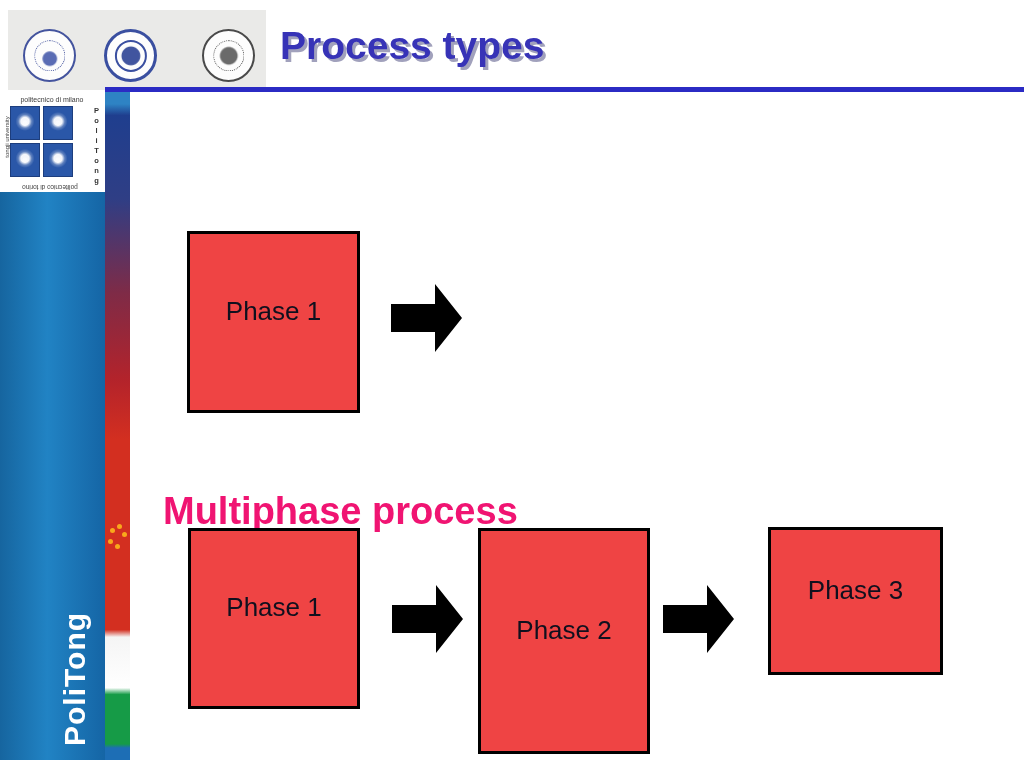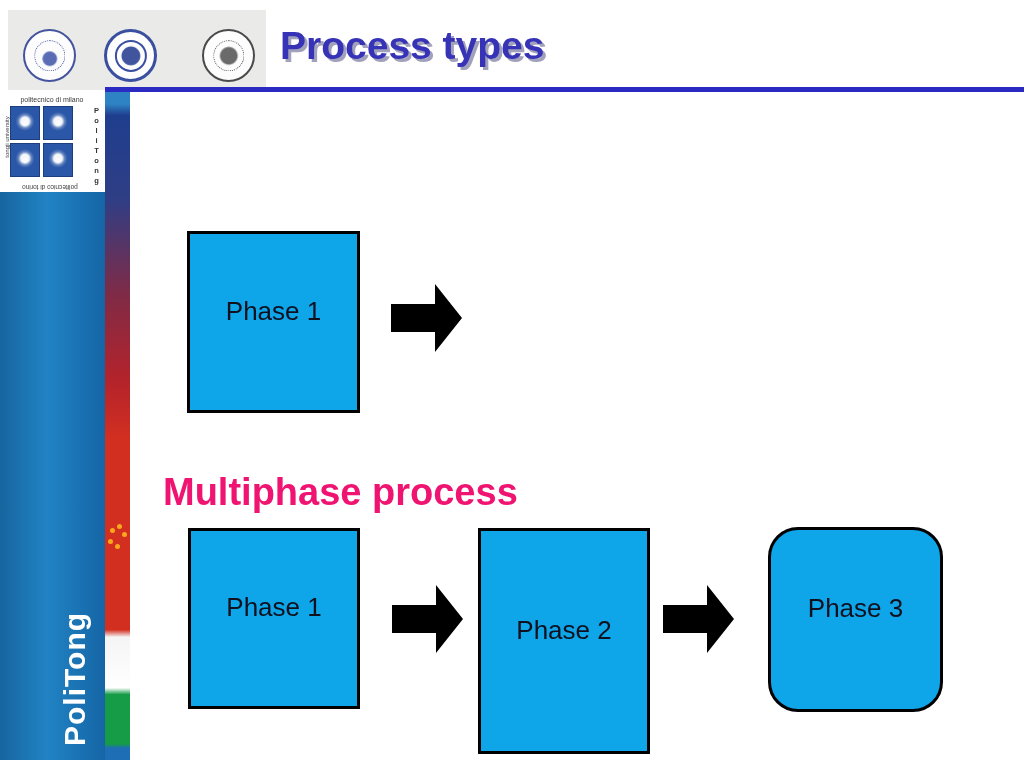--- a/index.html
+++ b/index.html
@@ -128,21 +128,21 @@
 
   
   .section-heading {
     position: absolute; left: 163px;
     font-size: 38px; font-weight: bold;
     color: #F01472;
     white-space: nowrap;
   }
   .phase-box {
     position: absolute;
-    background: #0ea5e9;
+    background: #ef4444;
     border: 3px solid #000000;
     display: flex; align-items: center; justify-content: center;
     padding-bottom: 22px;
     font-size: 26px; color: #10101e;
     white-space: nowrap;
   }
   .arrow { position: absolute; }
 </style>
 </head>
 <body>
@@ -179,30 +179,30 @@
     <div class="star" style="left:10px; top:452px;"></div>
   </div>
 
   <div class="phase-box" style="left:187px; top:231px; width:173px; height:182px;">
     <span>Phase 1</span>
   </div>
   <svg class="arrow" style="left:391px; top:283px;" width="72" height="70" viewBox="0 0 72 70">
     <polygon points="0,21 44,21 44,1 71,35 44,69 44,49 0,49" fill="#000"></polygon>
   </svg>
 
-  <div class="section-heading" style="top:471px;">Multiphase process</div>
+  <div class="section-heading" style="top:490px;">Multiphase process</div>
   <div class="phase-box" style="left:188px; top:528px; width:172px; height:181px;">
     <span>Phase 1</span>
   </div>
   <svg class="arrow" style="left:392px; top:584px;" width="72" height="70" viewBox="0 0 72 70">
     <polygon points="0,21 44,21 44,1 71,35 44,69 44,49 0,49" fill="#000"></polygon>
   </svg>
   <div class="phase-box" style="left:478px; top:528px; width:172px; height:226px;">
     <span>Phase 2</span>
   </div>
   <svg class="arrow" style="left:663px; top:584px;" width="72" height="70" viewBox="0 0 72 70">
     <polygon points="0,21 44,21 44,1 71,35 44,69 44,49 0,49" fill="#000"></polygon>
   </svg>
-  <div class="phase-box" style="left:768px; top:527px; width:175px; height:185px;border-radius:30px;">
+  <div class="phase-box" style="left:768px; top:527px; width:175px; height:148px;">
     <span>Phase 3</span>
   </div>
 
 </div>
 
 </body></html>

